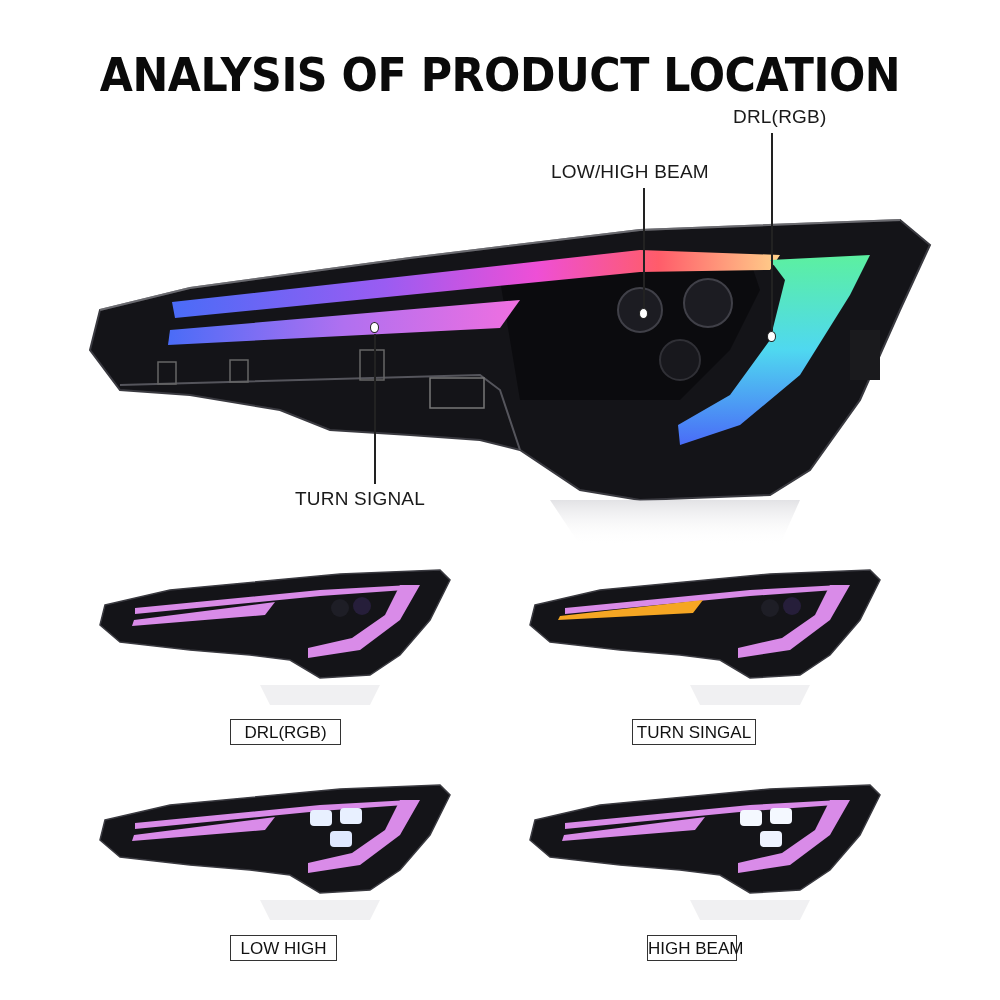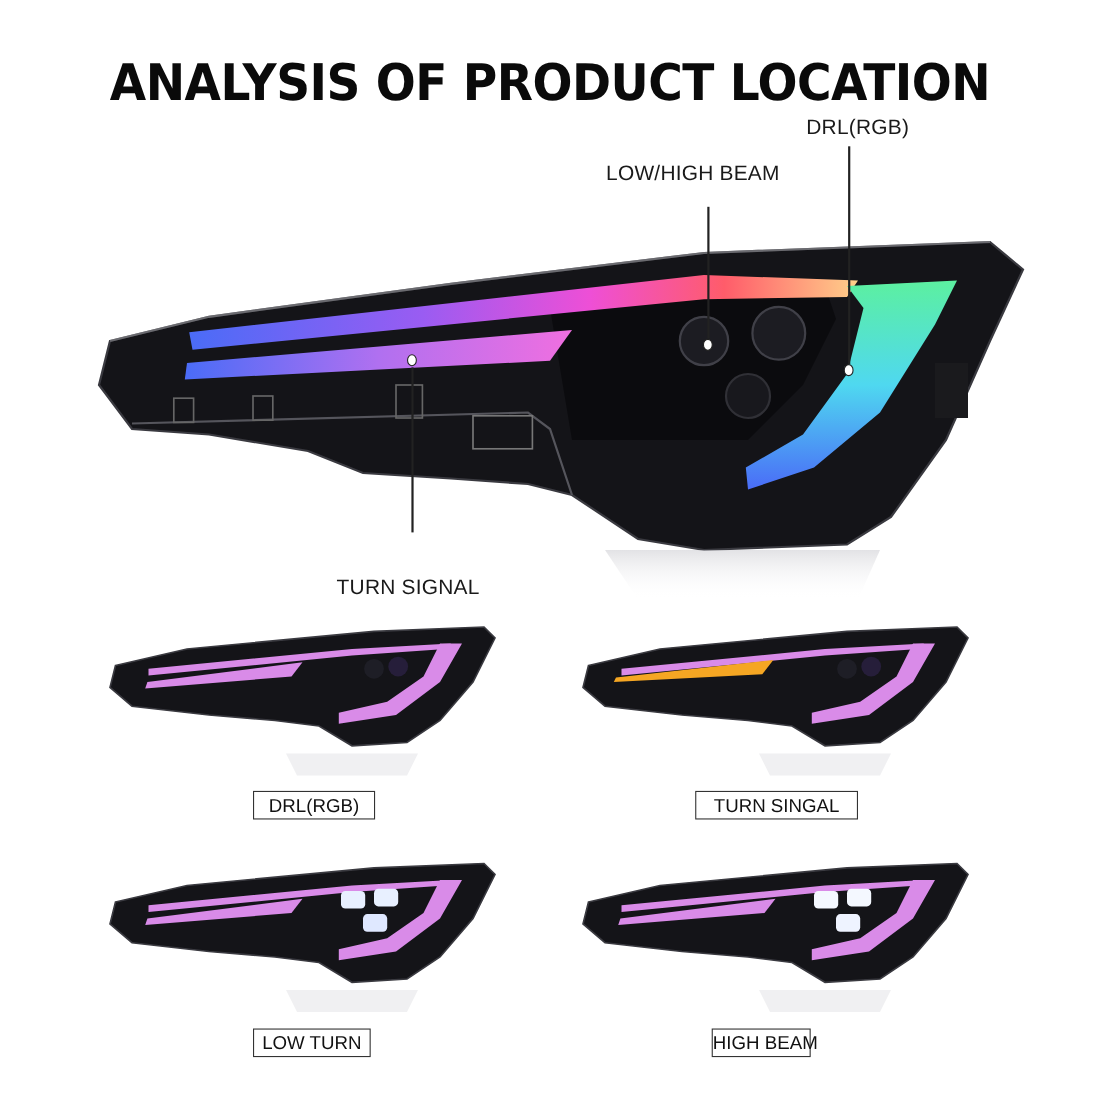--- a/index.html
+++ b/index.html
@@ -67,27 +67,27 @@
     <rect x="770" y="130" width="30" height="50" fill="#1a1a1d"></rect>
 
     <path d="M470,300 L720,300 L700,345 L500,345 Z" fill="url(#refl)"></path>
   </svg>
 </div>
 
 <div class="callout-label" style="left:733px; top:106px;">DRL(RGB)</div>
 <div class="callout-line" style="left:771px; top:133px; height:198px;"></div>
 <div class="dot" style="left:767px; top:331px;"></div>
 
-<div class="callout-label" style="left:551px; top:148px;text-align:center;">LOW/HIGH BEAM</div>
+<div class="callout-label" style="left:551px; top:161px;text-align:center;">LOW/HIGH BEAM</div>
 <div class="callout-line" style="left:643px; top:188px; height:120px;"></div>
 <div class="dot" style="left:639px; top:308px;"></div>
 
 <div class="dot" style="left:370px; top:322px;"></div>
 <div class="callout-line" style="left:374px; top:334px; height:150px;"></div>
-<div class="callout-label" style="left:306px; top:488px;margin-top:36px;">TURN SIGNAL</div>
+<div class="callout-label" style="left:295px; top:488px;">TURN SIGNAL</div>
 
 <div class="thumb" style="left:90px; top:560px;">
   <svg width="380" height="150" viewBox="0 0 380 150">
     <path d="M15,45 L80,30 L250,14 L350,10 L360,20 L340,60 L310,95 L280,115 L230,118 L200,100 L160,95 L100,90 L30,82 L10,65 Z" fill="#141418" stroke="#3a3a40" stroke-width="1.5"></path>
     <path d="M45,48 L230,30 L320,25 L315,30 L230,36 L45,54 Z" fill="#d98be8"></path>
     <path d="M44,60 L185,42 L175,55 L42,66 Z" fill="#d98be8"></path>
     <path d="M310,25 L330,25 L310,60 L270,90 L218,98 L218,88 L262,78 L295,55 Z" fill="#d98be8"></path>
     <circle cx="250" cy="48" r="9" fill="#1e1e26"></circle>
       <circle cx="272" cy="46" r="9" fill="#261e3a"></circle>
     <path d="M170,125 L290,125 L280,145 L180,145 Z" fill="#e6e6e9" opacity="0.6"></path>
@@ -123,15 +123,15 @@
     <path d="M44,60 L185,42 L175,55 L42,66 Z" fill="#d98be8"></path>
     <path d="M310,25 L330,25 L310,60 L270,90 L218,98 L218,88 L262,78 L295,55 Z" fill="#d98be8"></path>
     <rect x="220" y="35" width="22" height="16" rx="4" fill="#f4f8ff"></rect>
     <rect x="250" y="33" width="22" height="16" rx="4" fill="#f4f8ff"></rect>
     <rect x="240" y="56" width="22" height="16" rx="4" fill="#eef3ff"></rect>
     <path d="M170,125 L290,125 L280,145 L180,145 Z" fill="#e6e6e9" opacity="0.6"></path>
   </svg>
 </div>
 
 <div class="boxlabel" style="left:230px; top:719px; width:111px;">DRL(RGB)</div>
-<div class="boxlabel" style="left:632px; top:719px; width:148px;">TURN SINGAL</div>
-<div class="boxlabel" style="left:230px; top:935px; width:107px;">LOW TURN</div>
+<div class="boxlabel" style="left:632px; top:719px; width:124px;">TURN SINGAL</div>
+<div class="boxlabel" style="left:230px; top:935px; width:107px;">LOW HIGH</div>
 <div class="boxlabel" style="left:647px; top:935px; width:90px;">HIGH BEAM</div>
 
 </body></html>

